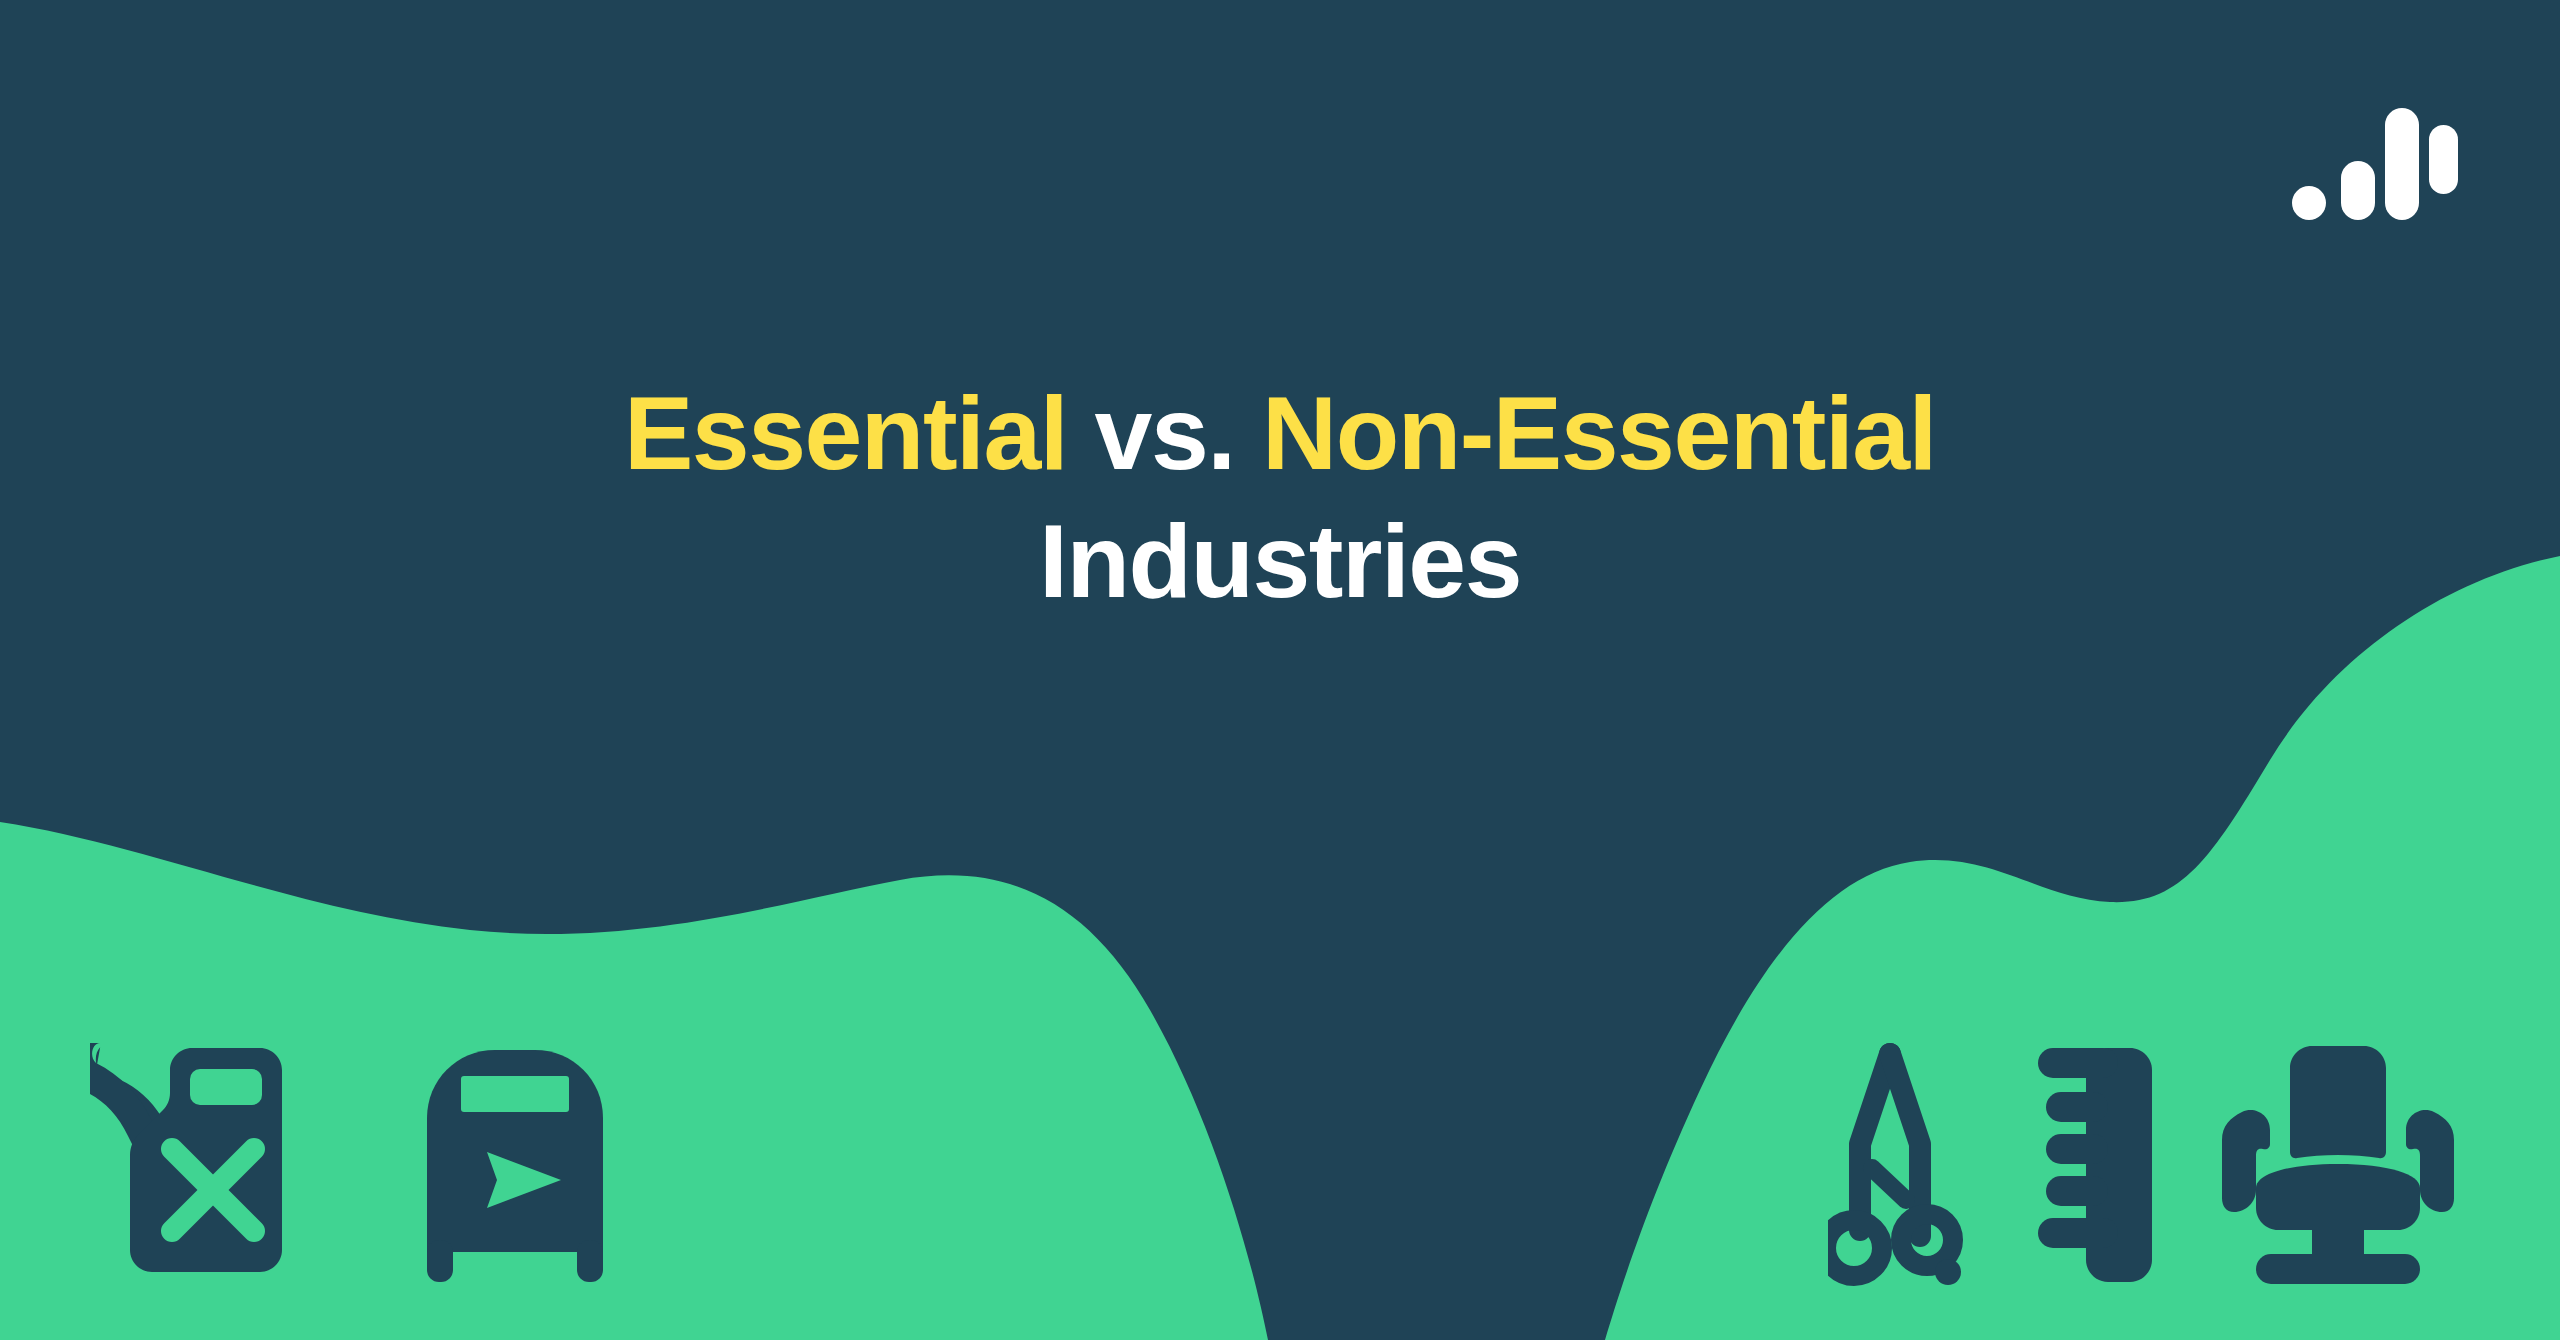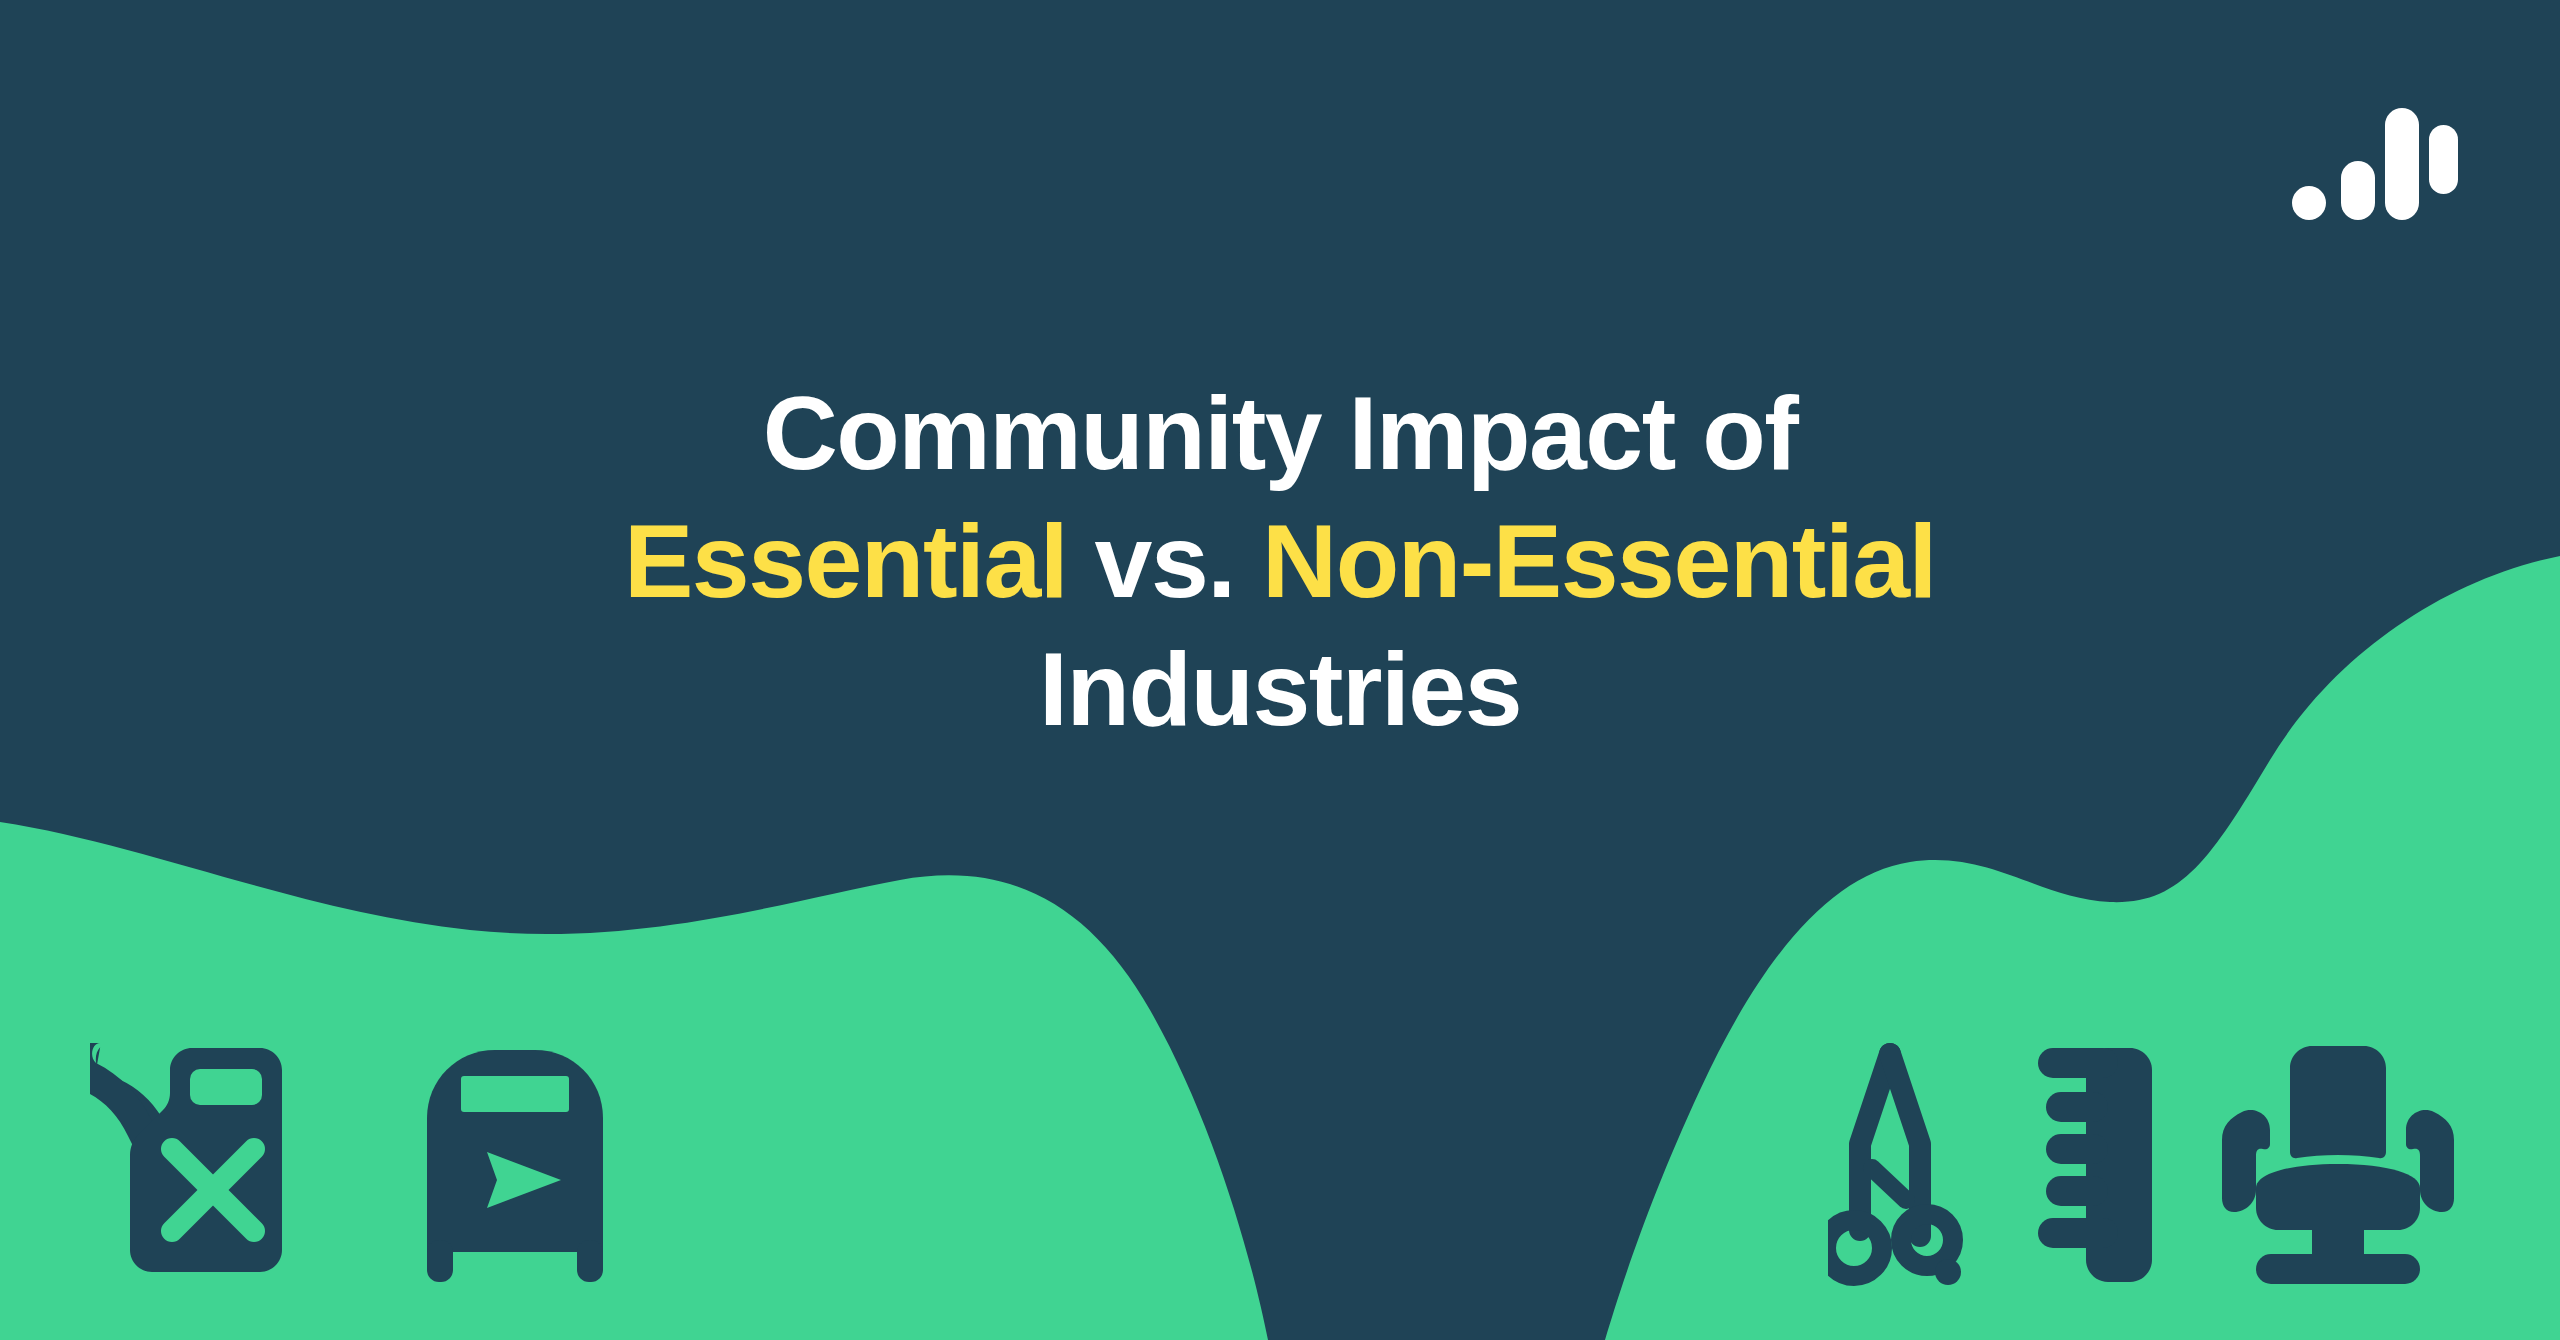--- a/index.html
+++ b/index.html
@@ -92,21 +92,20 @@
   </svg>
 
   <svg id="logo" viewBox="0 0 166 112" aria-hidden="true">
     <circle cx="17" cy="95" r="17" fill="#ffffff"></circle>
     <rect x="49" y="53" width="34" height="59" rx="17" fill="#ffffff"></rect>
     <rect x="93" y="0" width="34" height="112" rx="17" fill="#ffffff"></rect>
     <rect x="137" y="17" width="29" height="69" rx="14.5" fill="#ffffff"></rect>
   </svg>
 
   <div id="title-block">
-    <div class="title-line">Community Impact of</div>
     <div class="title-line">
       <span class="accent">Essential</span><span> </span><span>vs.</span><span> </span><span class="accent">Non-Essential</span>
     </div>
     <div class="title-line">Industries</div>
   </div>
 
   <div id="icons-left" class="icon-group">
 
     <svg class="icon-svg" width="215" height="255" viewBox="0 0 215 255" aria-hidden="true">
 

